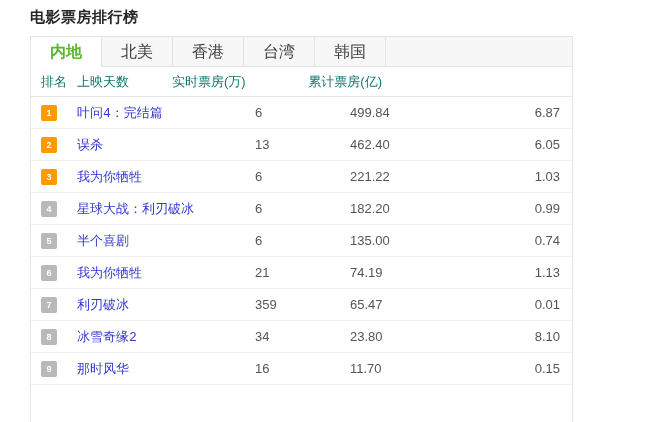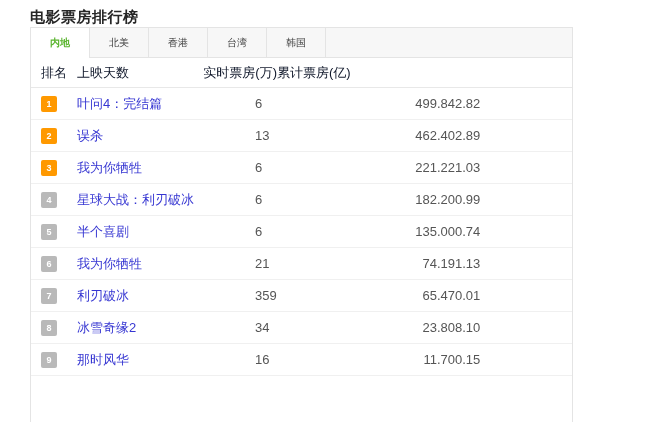--- a/index.html
+++ b/index.html
@@ -1,48 +1,48 @@
 <!DOCTYPE html>
 <html><head>
 <meta charset="utf-8">
 <style>
   * { margin:0; padding:0; box-sizing:border-box; }
   html,body { width:653px; height:422px; background:#fff; overflow:hidden;
               font-family:"Liberation Sans","DejaVu Sans",sans-serif; }
   .wrap { padding:8px 0 0 30px; }
-  .page-title { font-size:15px; font-weight:bold; color:#262626; letter-spacing:.5px; }
+  .page-title { font-size:15px; font-weight:bold; color:#262626; margin-bottom:9px; letter-spacing:.5px; }
 
   .panel { width:543px; border:1px solid #e4e4e4; background:#fff; }
 
   
   .tabbar { display:flex; height:30px; background:#f7f7f7; position:relative; }
   .tabbar::after { content:""; position:absolute; left:0; right:0; bottom:0; height:1px; background:#e4e4e4; }
-  .tab { position:relative; z-index:1; line-height:30px; padding:0 19px; font-size:10px;
+  .tab { position:relative; z-index:1; line-height:30px; padding:0 19px; font-size:16px;
          color:#3c3c3c; border-right:1px solid #e4e4e4; cursor:pointer; white-space:nowrap; }
   .tab.active { background:#fff; color:#5cb531; font-weight:bold; }
 
   
-  .thead { display:flex; align-items:center; height:30px; font-size:13px; color:#0f172a;
+  .thead { display:flex; align-items:center; height:30px; font-size:13px; color:#0f766e;
            border-bottom:1px solid #e8e8e8; padding-right:12px; }
   .row { display:flex; align-items:center; height:32px; font-size:13px; color:#555;
          border-bottom:1px solid #f0f0f0; padding-right:12px; }
   .row.last { border-bottom:none;margin-top:48px; }
 
   .col-rank  { width:46px; padding-left:10px; flex:none; }
   .col-title { flex:1; min-width:0; white-space:nowrap; overflow:hidden; }
   .col-days  { width:95px;  text-align:left; flex:none; }
-  .col-rt    { width:105px; text-align:right; flex:none; }
-  .col-tot   { width:105px; text-align:left; flex:none; }
+  .col-rt    { width:105px; text-align:left; flex:none; }
+  .col-tot   { width:105px; text-align:right; flex:none; }
 
   .badge { display:inline-block; min-width:16px; height:16px; line-height:16px; padding:0 2px;
            border-radius:2px; background:#ff9900; color:#fff; font-size:9px; font-weight:bold;
            text-align:center; }
   .badge.gray { background:#b9b9b9; }
 
-  .title-link { color:#3636d2; text-decoration:none; cursor:pointer; }
+  .title-link { color:#3636d2; text-decoration:none; cursor:pointer;font-family:Liberation Mono, monospace; }
 </style>
 </head>
 <body>
 
 <div class="wrap">
   <div class="page-title">电影票房排行榜</div>
 
   <div class="panel">
     <div class="tabbar">
         <div class="tab active">内地</div>
@@ -62,32 +62,32 @@
     <div id="tbody">
         <div class="row">
     <div class="col-rank">
       <span class="badge">1</span>
     </div>
     <div class="col-title">
       <a class="title-link">叶问4：完结篇</a>
     </div>
     <div class="col-days">6</div>
     <div class="col-rt">499.84</div>
-    <div class="col-tot">2.82</div>
+    <div class="col-tot">6.87</div>
   </div>
         <div class="row">
     <div class="col-rank">
       <span class="badge">2</span>
     </div>
     <div class="col-title">
       <a class="title-link">误杀</a>
     </div>
     <div class="col-days">13</div>
     <div class="col-rt">462.40</div>
-    <div class="col-tot">2.89</div>
+    <div class="col-tot">6.05</div>
   </div>
         <div class="row">
     <div class="col-rank">
       <span class="badge">3</span>
     </div>
     <div class="col-title">
       <a class="title-link">我为你牺牲</a>
     </div>
     <div class="col-days">6</div>
     <div class="col-rt">221.22</div>

